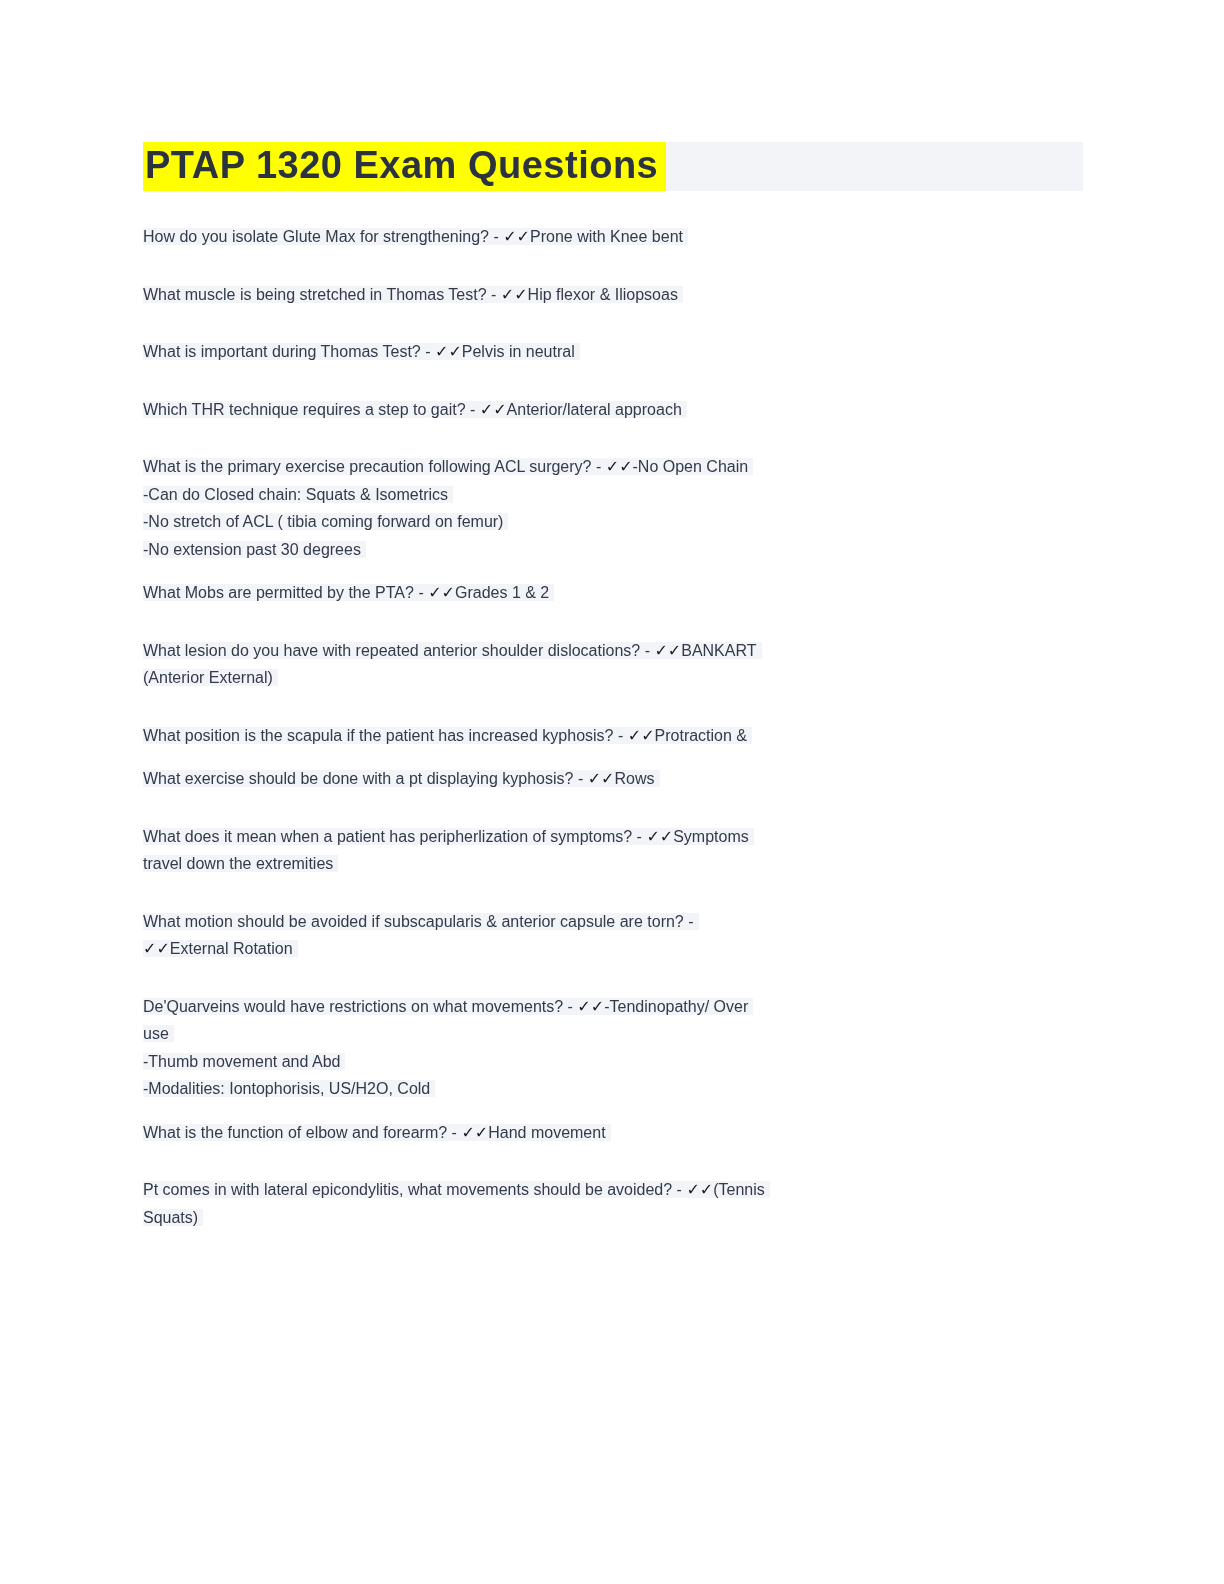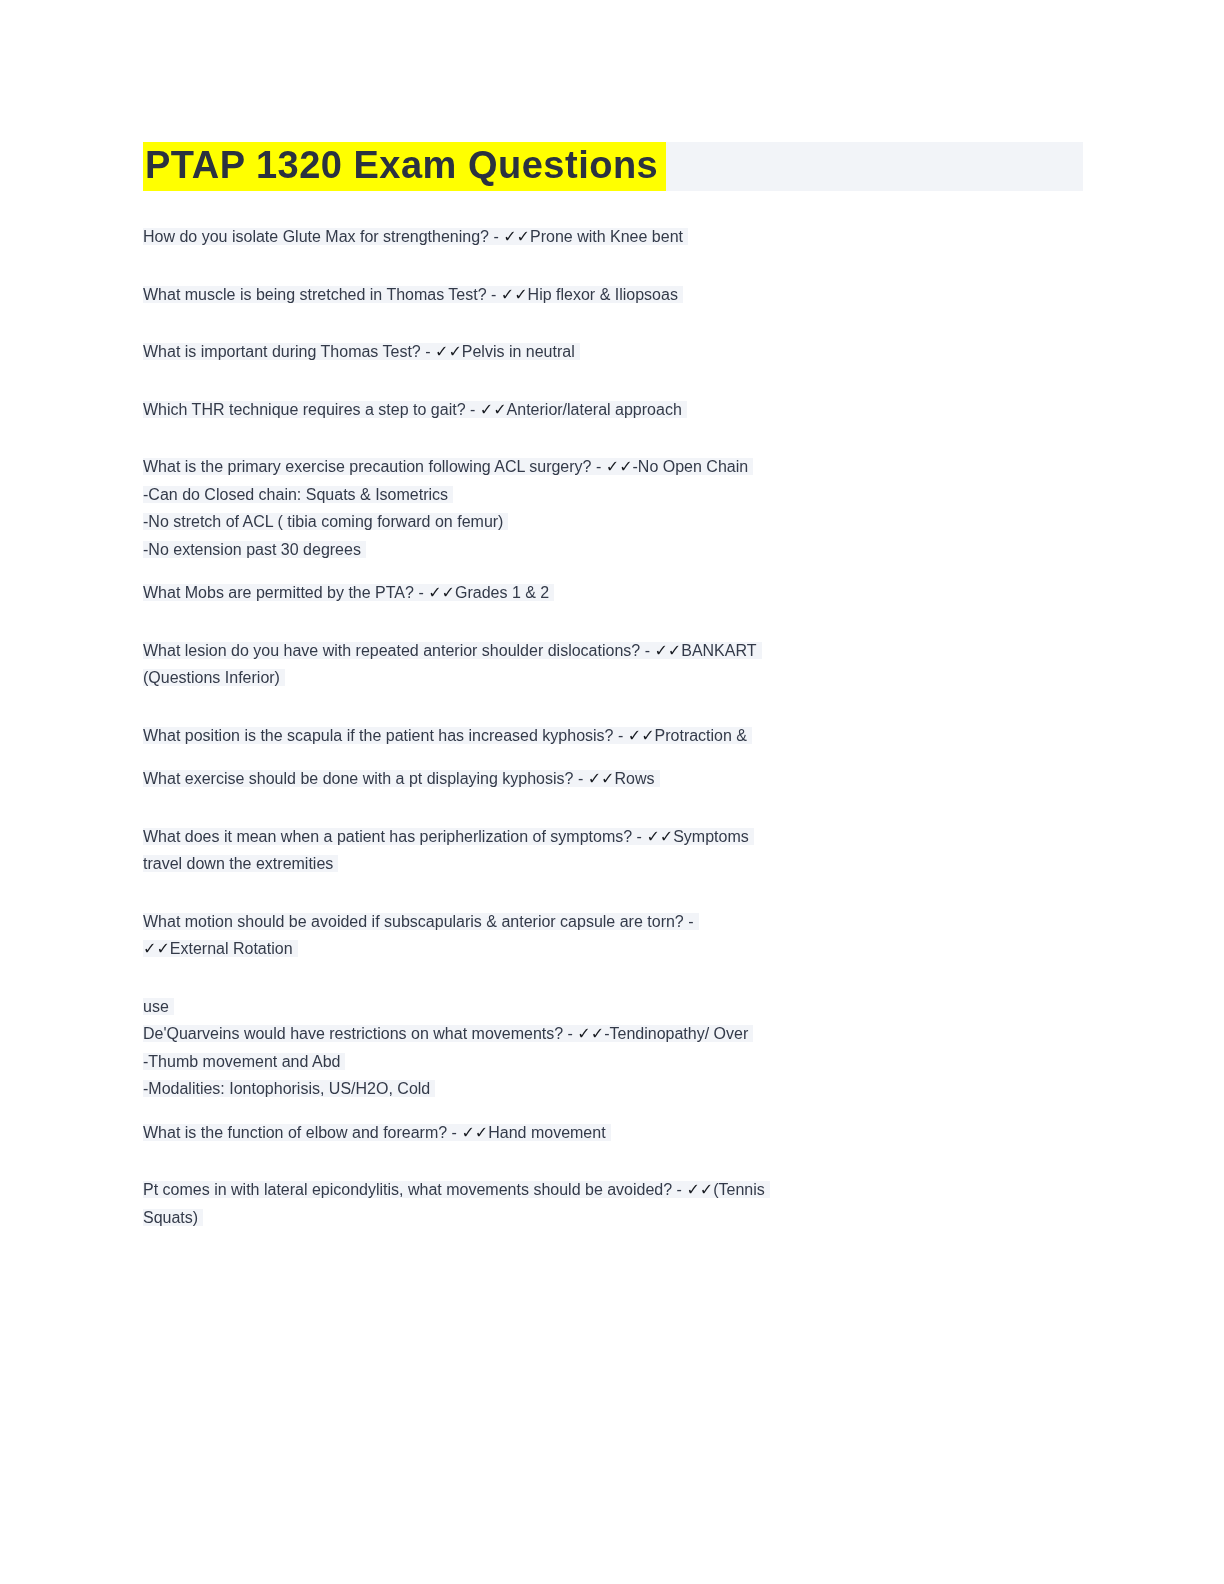--- a/index.html
+++ b/index.html
@@ -90,21 +90,21 @@
     <div class="line"><span class="hl">-No extension past 30 degrees</span></div>
   <p></p>
 
   <p class="qa">
     <span class="line"><span class="hl">What Mobs are permitted by the PTA? - <span class="checks">✓✓</span>Grades 1 &amp; 2</span></span>
   </p>
 
   <p class="qa">
     </p>
     <div class="line"><span class="hl">What lesion do you have with repeated anterior shoulder dislocations? - <span class="checks">✓✓</span>BANKART</span></div>
-    <div class="line"><span class="hl">(Questions Inferior)</span></div>
+    <div class="line"><span class="hl">(Anterior External)</span></div>
   <p></p>
 
   <p class="qa">
     </p>
     <div class="line"><span class="hl">What position is the scapula if the patient has increased kyphosis? - <span class="checks">✓✓</span>Protraction &amp;</span></div>
   <p></p>
 
   <p class="qa">
     <span class="line"><span class="hl">What exercise should be done with a pt displaying kyphosis? - <span class="checks">✓✓</span>Rows</span></span>
   </p>
@@ -116,22 +116,22 @@
   <p></p>
 
   <p class="qa">
     </p>
     <div class="line"><span class="hl">What motion should be avoided if subscapularis &amp; anterior capsule are torn? -</span></div>
     <div class="line"><span class="hl"><span class="checks">✓✓</span>External Rotation</span></div>
   <p></p>
 
   <p class="qa">
     </p>
+    <div class="line"><span class="hl">De'Quarveins would have restrictions on what movements? - <span class="checks">✓✓</span>-Tendinopathy/ Over</span></div>
     <div class="line"><span class="hl">use</span></div>
-    <div class="line"><span class="hl">De'Quarveins would have restrictions on what movements? - <span class="checks">✓✓</span>-Tendinopathy/ Over</span></div>
     <div class="line"><span class="hl">-Thumb movement and Abd</span></div>
     <div class="line"><span class="hl">-Modalities: Iontophorisis, US/H2O, Cold</span></div>
   <p></p>
 
 
   <p class="qa">
     <span class="line"><span class="hl">What is the function of elbow and forearm? - <span class="checks">✓✓</span>Hand movement</span></span>
   </p>
 
   <p class="qa">

